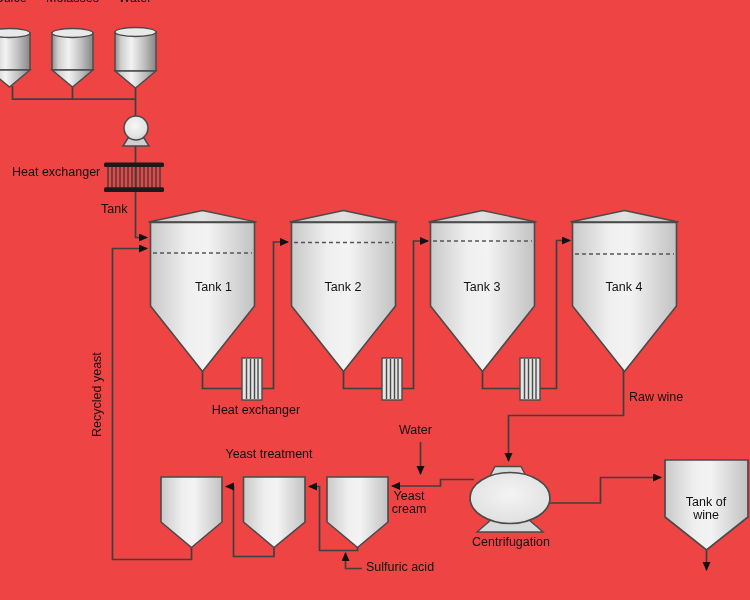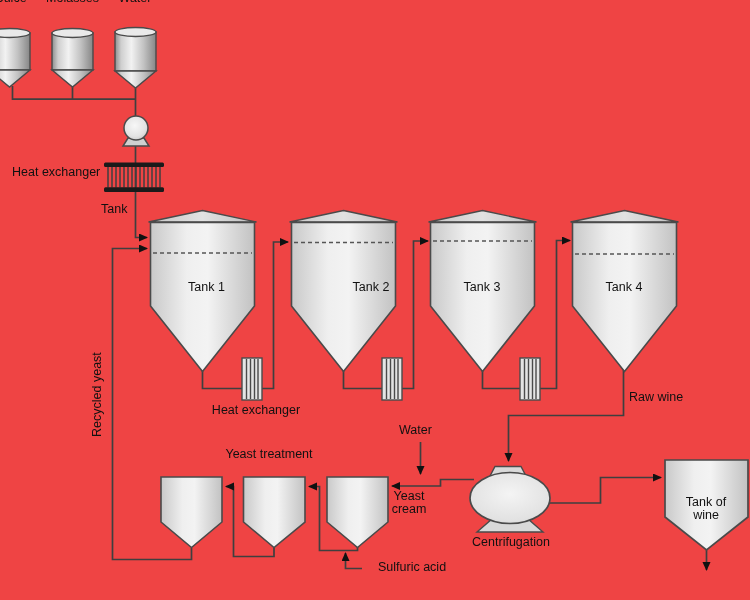--- a/index.html
+++ b/index.html
@@ -175,28 +175,28 @@
 
 <div class="lbl center" style="left:-6px;top:-8px;width:36px;">Juice</div>
 <div class="lbl center" style="left:40px;top:-8px;width:65px;">Molasses</div>
 <div class="lbl center" style="left:107px;top:-8px;width:56px;">Water</div>
 
 <div class="lbl" style="left:12px;top:166px;">Heat exchanger</div>
 <div class="lbl" style="left:101px;top:203px;">Tank</div>
 
 <div class="lbl rot" style="left:53px;top:388px;width:90px;">Recycled yeast</div>
 
-<div class="lbl center" style="left:150px;top:281px;width:113px;">Tank 1</div>
-<div class="lbl center" style="left:291px;top:281px;width:104px;padding-left:28px;">Tank 2</div>
+<div class="lbl center" style="left:150px;top:281px;width:113px;padding-left:7px;">Tank 1</div>
+<div class="lbl center" style="left:291px;top:281px;width:104px;">Tank 2</div>
 <div class="lbl center" style="left:430px;top:281px;width:104px;">Tank 3</div>
 <div class="lbl center" style="left:572px;top:281px;width:104px;">Tank 4</div>
 
 <div class="lbl center" style="left:198px;top:404px;width:116px;">Heat exchanger</div>
 
 <div class="lbl" style="left:629px;top:383px;margin-top:8px;">Raw wine</div>
 <div class="lbl" style="left:399px;top:424px;">Water</div>
 <div class="lbl center" style="left:384px;top:490px;width:50px;">Yeast cream</div>
 <div class="lbl center" style="left:209px;top:448px;width:120px;">Yeast treatment</div>
-<div class="lbl" style="left:366px;top:561px;margin-left:12px;">Sulfuric acid</div>
+<div class="lbl" style="left:366px;top:561px;">Sulfuric acid</div>
 <div class="lbl center" style="left:461px;top:536px;width:100px;">Centrifugation</div>
 <div class="lbl center" style="left:673px;top:496px;width:66px;text-align:center;">Tank of wine</div>
 
 </div>
 
 </body></html>

